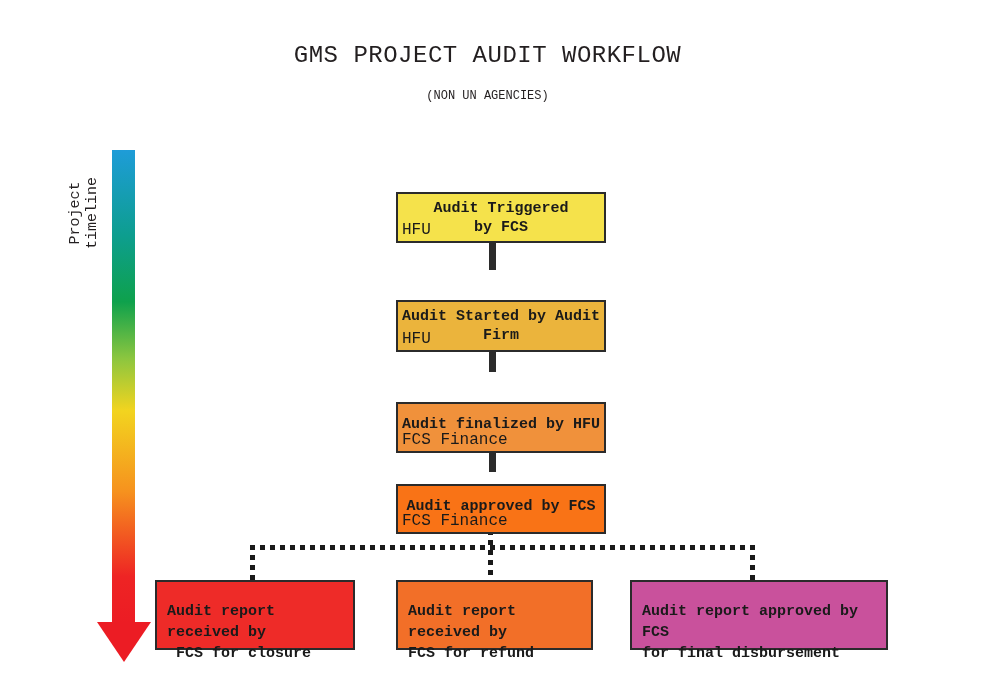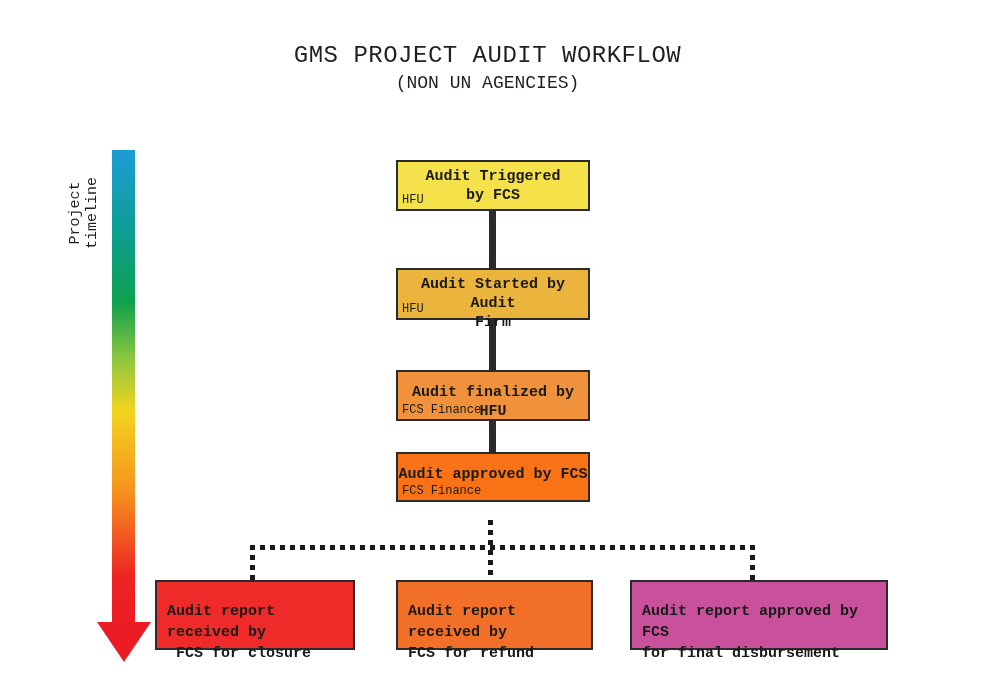--- a/index.html
+++ b/index.html
@@ -7,21 +7,21 @@
     position:relative;
     width:995px;height:683px;
     background:#ffffff;
     font-family:Liberation Mono, monospace;
     color:#231f20;
     overflow:hidden;
   }
   
   .title-wrap{position:absolute;top:42px;left:0;width:975px;text-align:center;}
   .main-title{font-size:24px;letter-spacing:.5px;color:#231f20;}
-  .sub-title{font-size:18px;margin-top:4px;color:#231f20;}
+  .sub-title{font-size:12px;margin-top:20px;color:#231f20;}
   
   .timeline-label{
     position:absolute;top:196px;left:18px;width:132px;
     transform:rotate(-90deg);transform-origin:center;
     font-size:15px;text-align:center;color:#231f20;
   }
   .timeline-bar{
     position:absolute;left:112px;top:150px;width:23px;height:474px;
   }
   .timeline-arrowhead{
@@ -29,29 +29,29 @@
     width:0;height:0;
     border-left:27px solid transparent;
     border-right:27px solid transparent;
     border-top:40px solid #ec1c24;
   }
   
   .fbox{
     position:absolute;border:2px solid #2b2b2b;box-sizing:border-box;
     color:#1a1a1a;
   }
-  .step{left:396px;width:194px;}
+  .step{left:396px;width:210px;margin-top:32px;}
   .step-title{
     font-weight:bold;font-size:15px;line-height:19px;text-align:center;
     white-space:pre-line;padding-top:5px;
   }
   .step.single .step-title{padding-top:11px;}
   .owner{
     position:absolute;left:4px;bottom:2px;
-    font-size:12px;font-weight:normal;
+    font-size:16px;font-weight:normal;
   }
   .outcome{top:580px;height:70px;}
   .outcome-title{
     font-weight:bold;font-size:15px;line-height:21px;text-align:left;
     white-space:pre-line;padding:11px 6px 0 10px;margin-top:8px;
   }
   
   .conn-solid{position:absolute;left:489px;width:7px;background:#2b2b2b;}
   .dot-v{
     position:absolute;width:5px;

